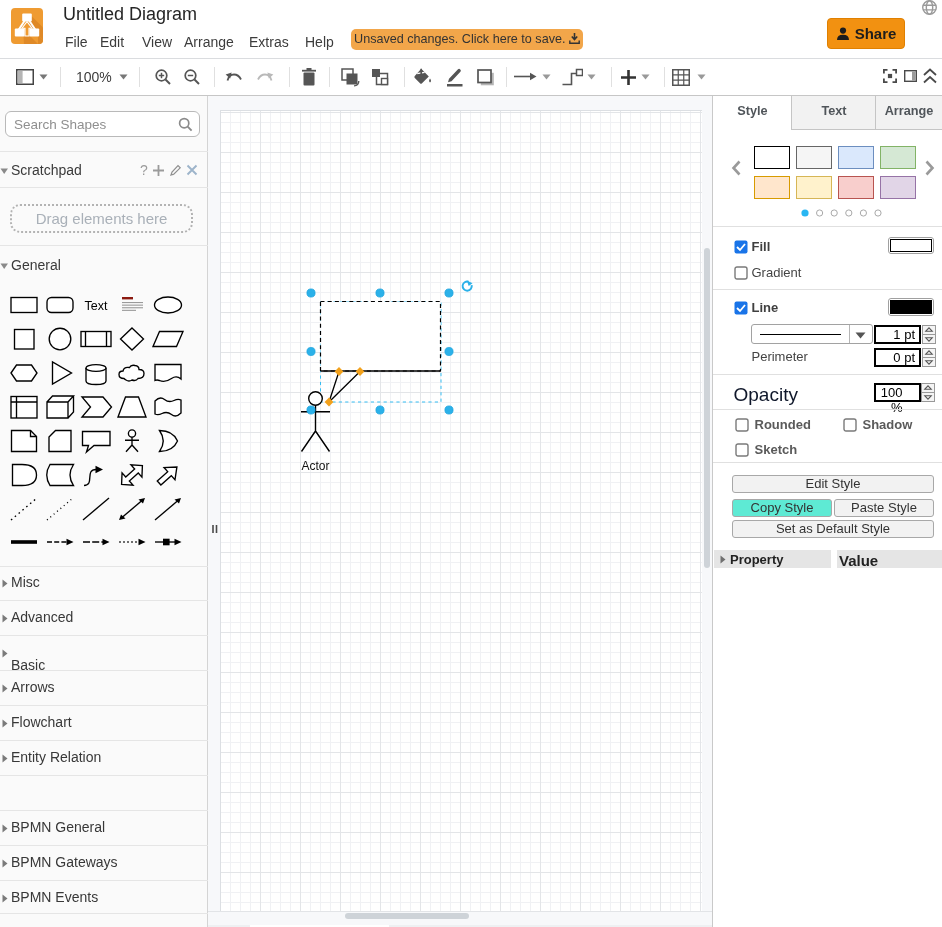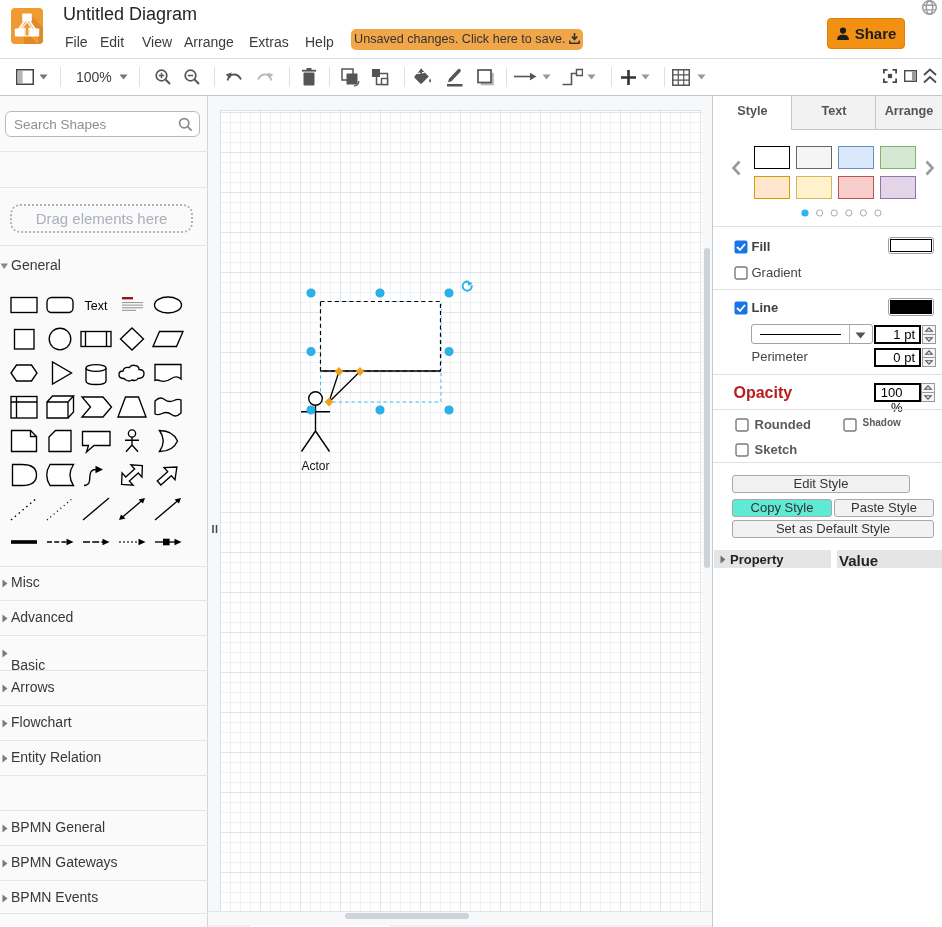--- a/index.html
+++ b/index.html
@@ -190,20 +190,36 @@
 <div id="sidebar" class="a" style="left:0;top:96px;width:208px;height:831px;background:#fafafa;border-right:1px solid #d4d4d4;box-sizing:border-box">
   <div class="a" style="left:5px;top:15px;width:195px;height:26px;background:#fff;border:1px solid #b9b9b9;border-radius:6px;box-sizing:border-box">
     <span style="position:absolute;left:8px;top:5px;font-size:13.5px;color:#8f8f8f">Search Shapes</span>
     <svg style="position:absolute;right:6px;top:5px" width="15" height="15" viewBox="0 0 15 15">
         <circle cx="6.2" cy="6.2" r="4.6" stroke="#8b8b8b" stroke-width="1.7" fill="none"></circle>
         <path d="M9.7 9.7 L13.6 13.6" stroke="#8b8b8b" stroke-width="1.9"></path>
       </svg>
   </div>
   <div class="sep" style="left:0;top:55px;width:208px"></div>
 
+  <div class="a" style="left:0;top:65px;width:208px;height:20px">
+    <svg class="a" style="left:0px;top:6px" width="9" height="8">
+        <path d="M0.5 1.5 L8 1.5 L4.2 7 Z" fill="#8a8a8a"></path>
+      </svg>
+    <span class="a" style="left:11px;top:1px;font-size:14px;color:#3a3a3a">Scratchpad</span>
+    <span class="a" style="left:140px;top:1px;font-size:14px;color:#9b9b9b">?</span>
+    <svg class="a" style="left:152px;top:3px" width="13" height="13">
+        <path d="M6.5 1 L6.5 12 M1 6.5 L12 6.5" stroke="#9b9b9b" stroke-width="1.8"></path>
+      </svg>
+    <svg class="a" style="left:169px;top:3px" width="13" height="13">
+        <path d="M2 11 L3 8 L9 1.6 L11.2 3.8 L5 10 Z M2 11 L4.6 10.4" stroke="#8f8f8f" stroke-width="1.2" fill="none"></path>
+      </svg>
+    <svg class="a" style="left:186px;top:3px" width="12" height="12">
+        <path d="M1.5 1.5 L10.5 10.5 M10.5 1.5 L1.5 10.5" stroke="#9db4ca" stroke-width="1.9"></path>
+      </svg>
+  </div>
   <div class="sep" style="left:0;top:91px;width:208px"></div>
   <div class="a" style="left:10px;top:108px;width:183px;height:29px;border:2px dotted #b3b3b3;border-radius:10px;box-sizing:border-box;text-align:center;font-size:15px;color:#a9b0b8;line-height:25px">Drag elements here</div>
   <div class="sep" style="left:0;top:148.5px;width:208px"></div>
 
   <div class="a" style="left:0;top:160px;width:208px;height:20px">
     <svg class="a" style="left:0px;top:6px" width="9" height="8">
         <path d="M0.5 1.5 L8 1.5 L4.2 7 Z" fill="#8a8a8a"></path>
       </svg>
     <span class="a" style="left:11px;top:1px;font-size:14px;color:#3a3a3a">General</span>
   </div>
@@ -477,44 +493,44 @@
     </svg>
   <div class="a" style="left:38.5px;top:253px;font-size:13px;color:#444">Perimeter</div>
   <div class="a" style="left:161px;top:252px;width:47px;height:19px;border:2px solid #000;box-sizing:border-box;font-size:13px;text-align:right;line-height:15px;padding-right:4px;color:#000;background:#fff">0 pt</div>
   <svg class="a" style="left:208.5px;top:252px" width="14" height="19" viewBox="0 0 14 19">
       <rect x="0.5" y="0.5" width="13" height="9" fill="#f4f4f4" stroke="#999"></rect>
       <rect x="0.5" y="9.5" width="13" height="9" fill="#f4f4f4" stroke="#999"></rect>
       <path d="M3.8 6.2 L7 2.8 L10.2 6.2 Z M3.8 12.8 L10.2 12.8 L7 16.2 Z" fill="none" stroke="#555" stroke-width="1.1"></path>
     </svg>
   <div class="sep" style="left:0;top:278px;width:229px;background:#e0e0e0"></div>
 
-  <div class="a" style="left:20.5px;top:288px;font-size:16px;font-weight:bold;color:#b91c1c">Opacity</div>
+  <div class="a" style="left:20.5px;top:288px;font-size:19px;font-weight:normal;color:#0f172a">Opacity</div>
   <div class="a" style="left:160.5px;top:287px;width:47px;height:19px;border:2px solid #000;box-sizing:border-box;font-size:13px;text-align:right;line-height:15px;padding-right:16px;color:#000;background:#fff">100 %</div>
   <svg class="a" style="left:208px;top:287px" width="14" height="19" viewBox="0 0 14 19">
       <rect x="0.5" y="0.5" width="13" height="9" fill="#f4f4f4" stroke="#999"></rect>
       <rect x="0.5" y="9.5" width="13" height="9" fill="#f4f4f4" stroke="#999"></rect>
       <path d="M3.8 6.2 L7 2.8 L10.2 6.2 Z M3.8 12.8 L10.2 12.8 L7 16.2 Z" fill="none" stroke="#555" stroke-width="1.1"></path>
     </svg>
   <div class="sep" style="left:0;top:313px;width:229px;background:#e0e0e0"></div>
 
   <svg class="a" style="left:21.5px;top:321.5px" width="14" height="14">
       <rect x="1" y="1" width="12" height="12" rx="2" fill="#fff" stroke="#7a7a7a" stroke-width="1.4"></rect>
     </svg>
   <div class="a" style="left:41.5px;top:321px;font-size:13px;font-weight:bold;color:#5a5a5a">Rounded</div>
   <svg class="a" style="left:129.5px;top:321.5px" width="14" height="14">
       <rect x="1" y="1" width="12" height="12" rx="2" fill="#fff" stroke="#7a7a7a" stroke-width="1.4"></rect>
     </svg>
-  <div class="a" style="left:149.5px;top:321px;font-size:10px;font-weight:bold;color:#5a5a5a">Shadow</div>
+  <div class="a" style="left:149.5px;top:321px;font-size:13px;font-weight:bold;color:#5a5a5a">Shadow</div>
   <svg class="a" style="left:21.5px;top:346.5px" width="14" height="14">
       <rect x="1" y="1" width="12" height="12" rx="2" fill="#fff" stroke="#7a7a7a" stroke-width="1.4"></rect>
     </svg>
   <div class="a" style="left:41.5px;top:346px;font-size:13px;font-weight:bold;color:#5a5a5a">Sketch</div>
   <div class="sep" style="left:0;top:366px;width:229px;background:#e0e0e0"></div>
 
-  <div class="a" style="left:19px;top:379px;width:178px;height:18px;background:#f2f2f2;border:1px solid #a8a8a8;border-radius:3px;box-sizing:border-box;font-size:13px;color:#333;text-align:center;line-height:16px">Edit Style</div>
+  <div class="a" style="left:19px;top:379px;width:202px;height:18px;background:#f2f2f2;border:1px solid #a8a8a8;border-radius:3px;box-sizing:border-box;font-size:13px;color:#333;text-align:center;line-height:16px">Edit Style</div>
   <div class="a" style="left:19px;top:402.5px;width:100px;height:18px;background:#5eead4;border:1px solid #a8a8a8;border-radius:3px;box-sizing:border-box;font-size:13px;color:#333;text-align:center;line-height:16px">Copy Style</div>
   <div class="a" style="left:121px;top:402.5px;width:100px;height:18px;background:#f2f2f2;border:1px solid #a8a8a8;border-radius:3px;box-sizing:border-box;font-size:13px;color:#333;text-align:center;line-height:16px">Paste Style</div>
   <div class="a" style="left:19px;top:424px;width:202px;height:18px;background:#f2f2f2;border:1px solid #a8a8a8;border-radius:3px;box-sizing:border-box;font-size:13px;color:#333;text-align:center;line-height:16px">Set as Default Style</div>
 
   <div class="a" style="left:1px;top:454px;width:117px;height:18px;background:#e5e5e5"></div>
   <div class="a" style="left:124px;top:454px;width:106px;height:18px;background:#e5e5e5"></div>
   <svg class="a" style="left:6.5px;top:459px" width="6" height="9">
       <path d="M0.5 0.5 L5.5 4.5 L0.5 8.5 Z" fill="#707070"></path>
     </svg>
   <div class="a" style="left:17px;top:456px;font-size:13px;font-weight:bold;color:#222">Property</div>

